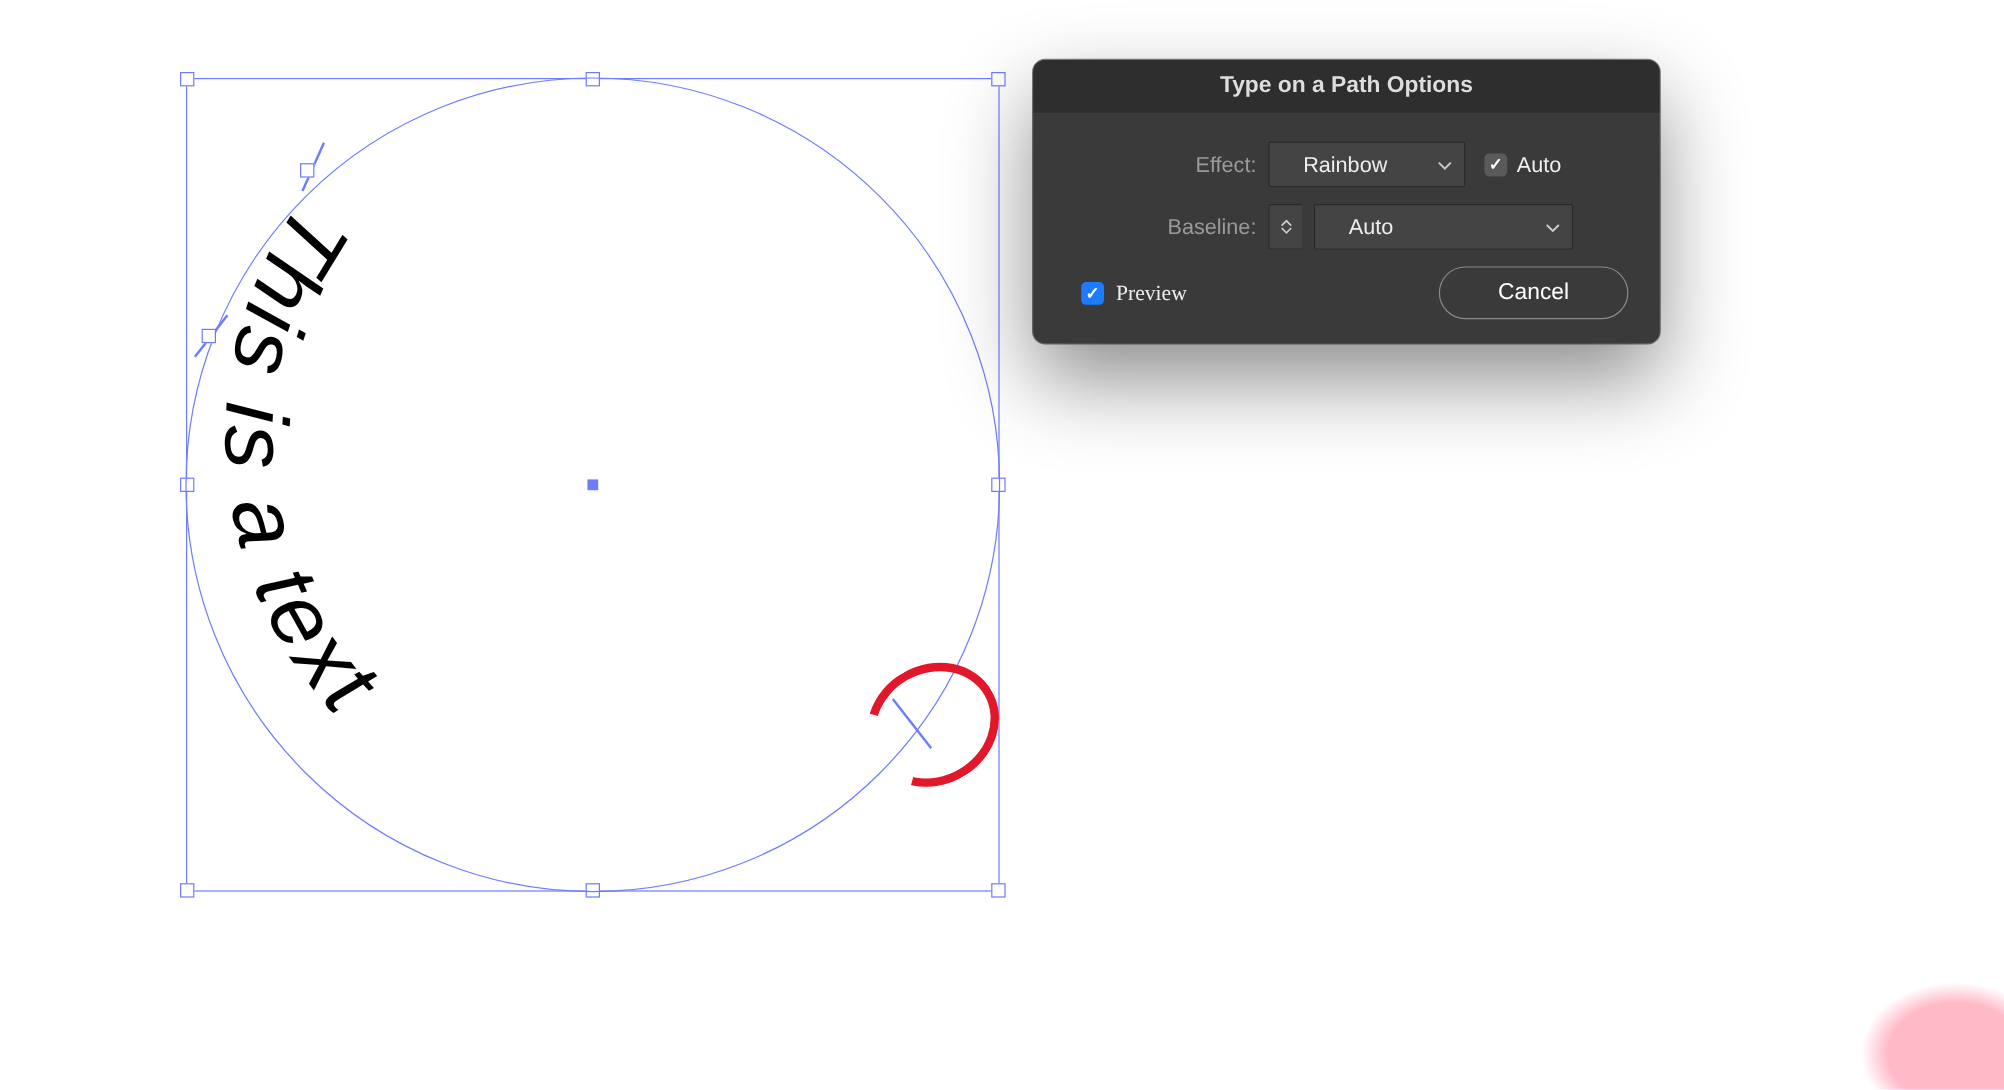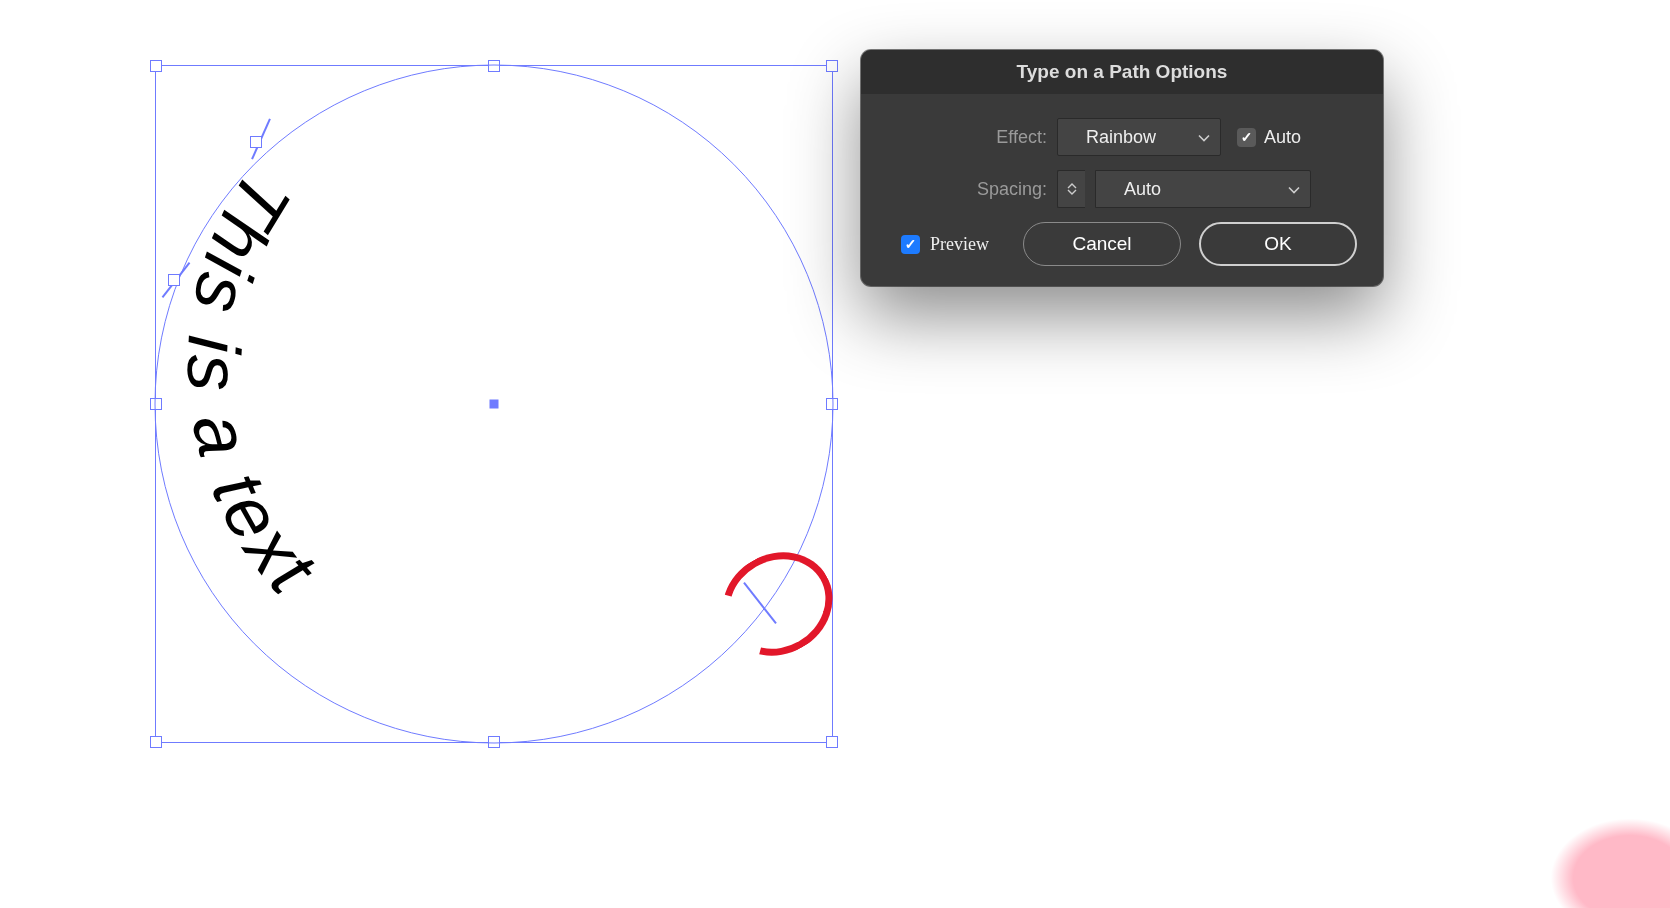--- a/index.html
+++ b/index.html
@@ -107,21 +107,21 @@
           </span>
         </div>
         <div class="flip-wrap">
           <span class="chk chk-dark">✓</span>
           <span style="color:#eee;">Auto</span>
         </div>
       </div>
 
 
       <div class="row">
-        <div class="lbl">Spacing:</div>
+        <div class="lbl">Baseline:</div>
         <div class="spinner">
           <svg width="10" height="6" viewBox="0 0 10 6">
               <path d="M1 5l4-4 4 4" stroke="#ccc" stroke-width="1.4" fill="none"></path>
             </svg>
           <svg width="10" height="6" viewBox="0 0 10 6">
               <path d="M1 1l4 4 4-4" stroke="#ccc" stroke-width="1.4" fill="none"></path>
             </svg>
         </div>
         <div class="select sel-spacing">
           <span>Auto</span>
@@ -132,20 +132,19 @@
           </span>
         </div>
       </div>
 
       <div class="dlg-foot">
         <div class="prev-wrap">
           <span class="chk chk-blue">✓</span>
           <span style="color:#eee;font-family:Liberation Serif, serif;">Preview</span>
         </div>
         <div class="btn">Cancel</div>
-        <div class="btn btn-ok">OK</div>
       </div>
 
     </div>
   </div>
 
   <div class="pink-blob"></div>
 </div>
 
 </body></html>

